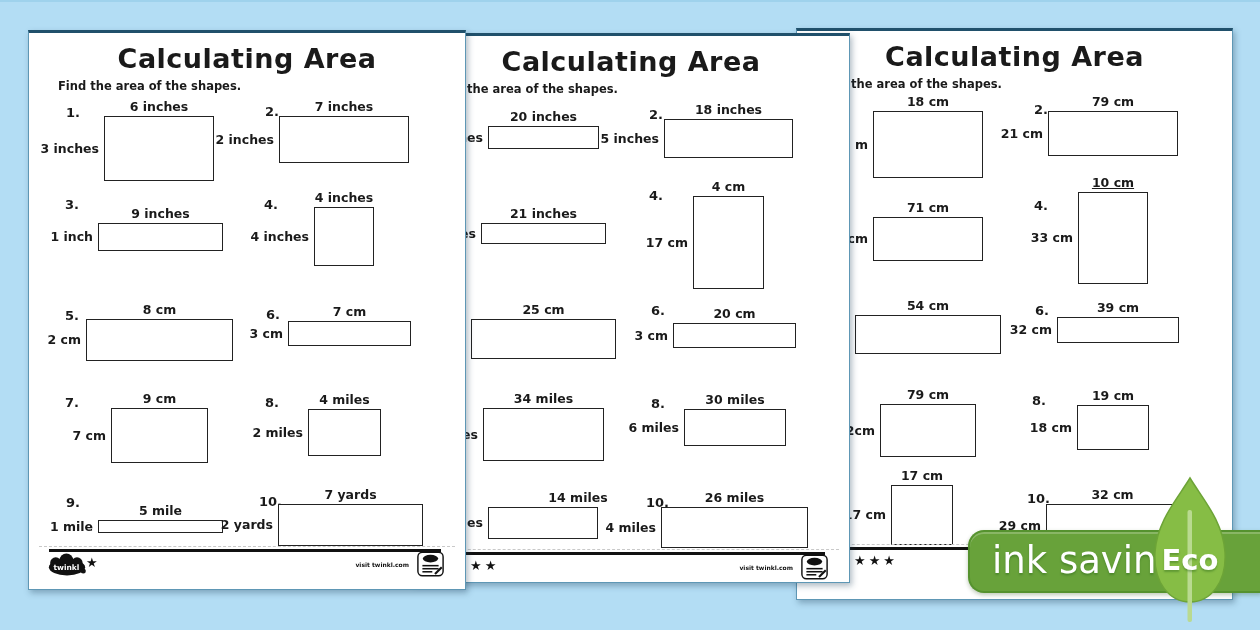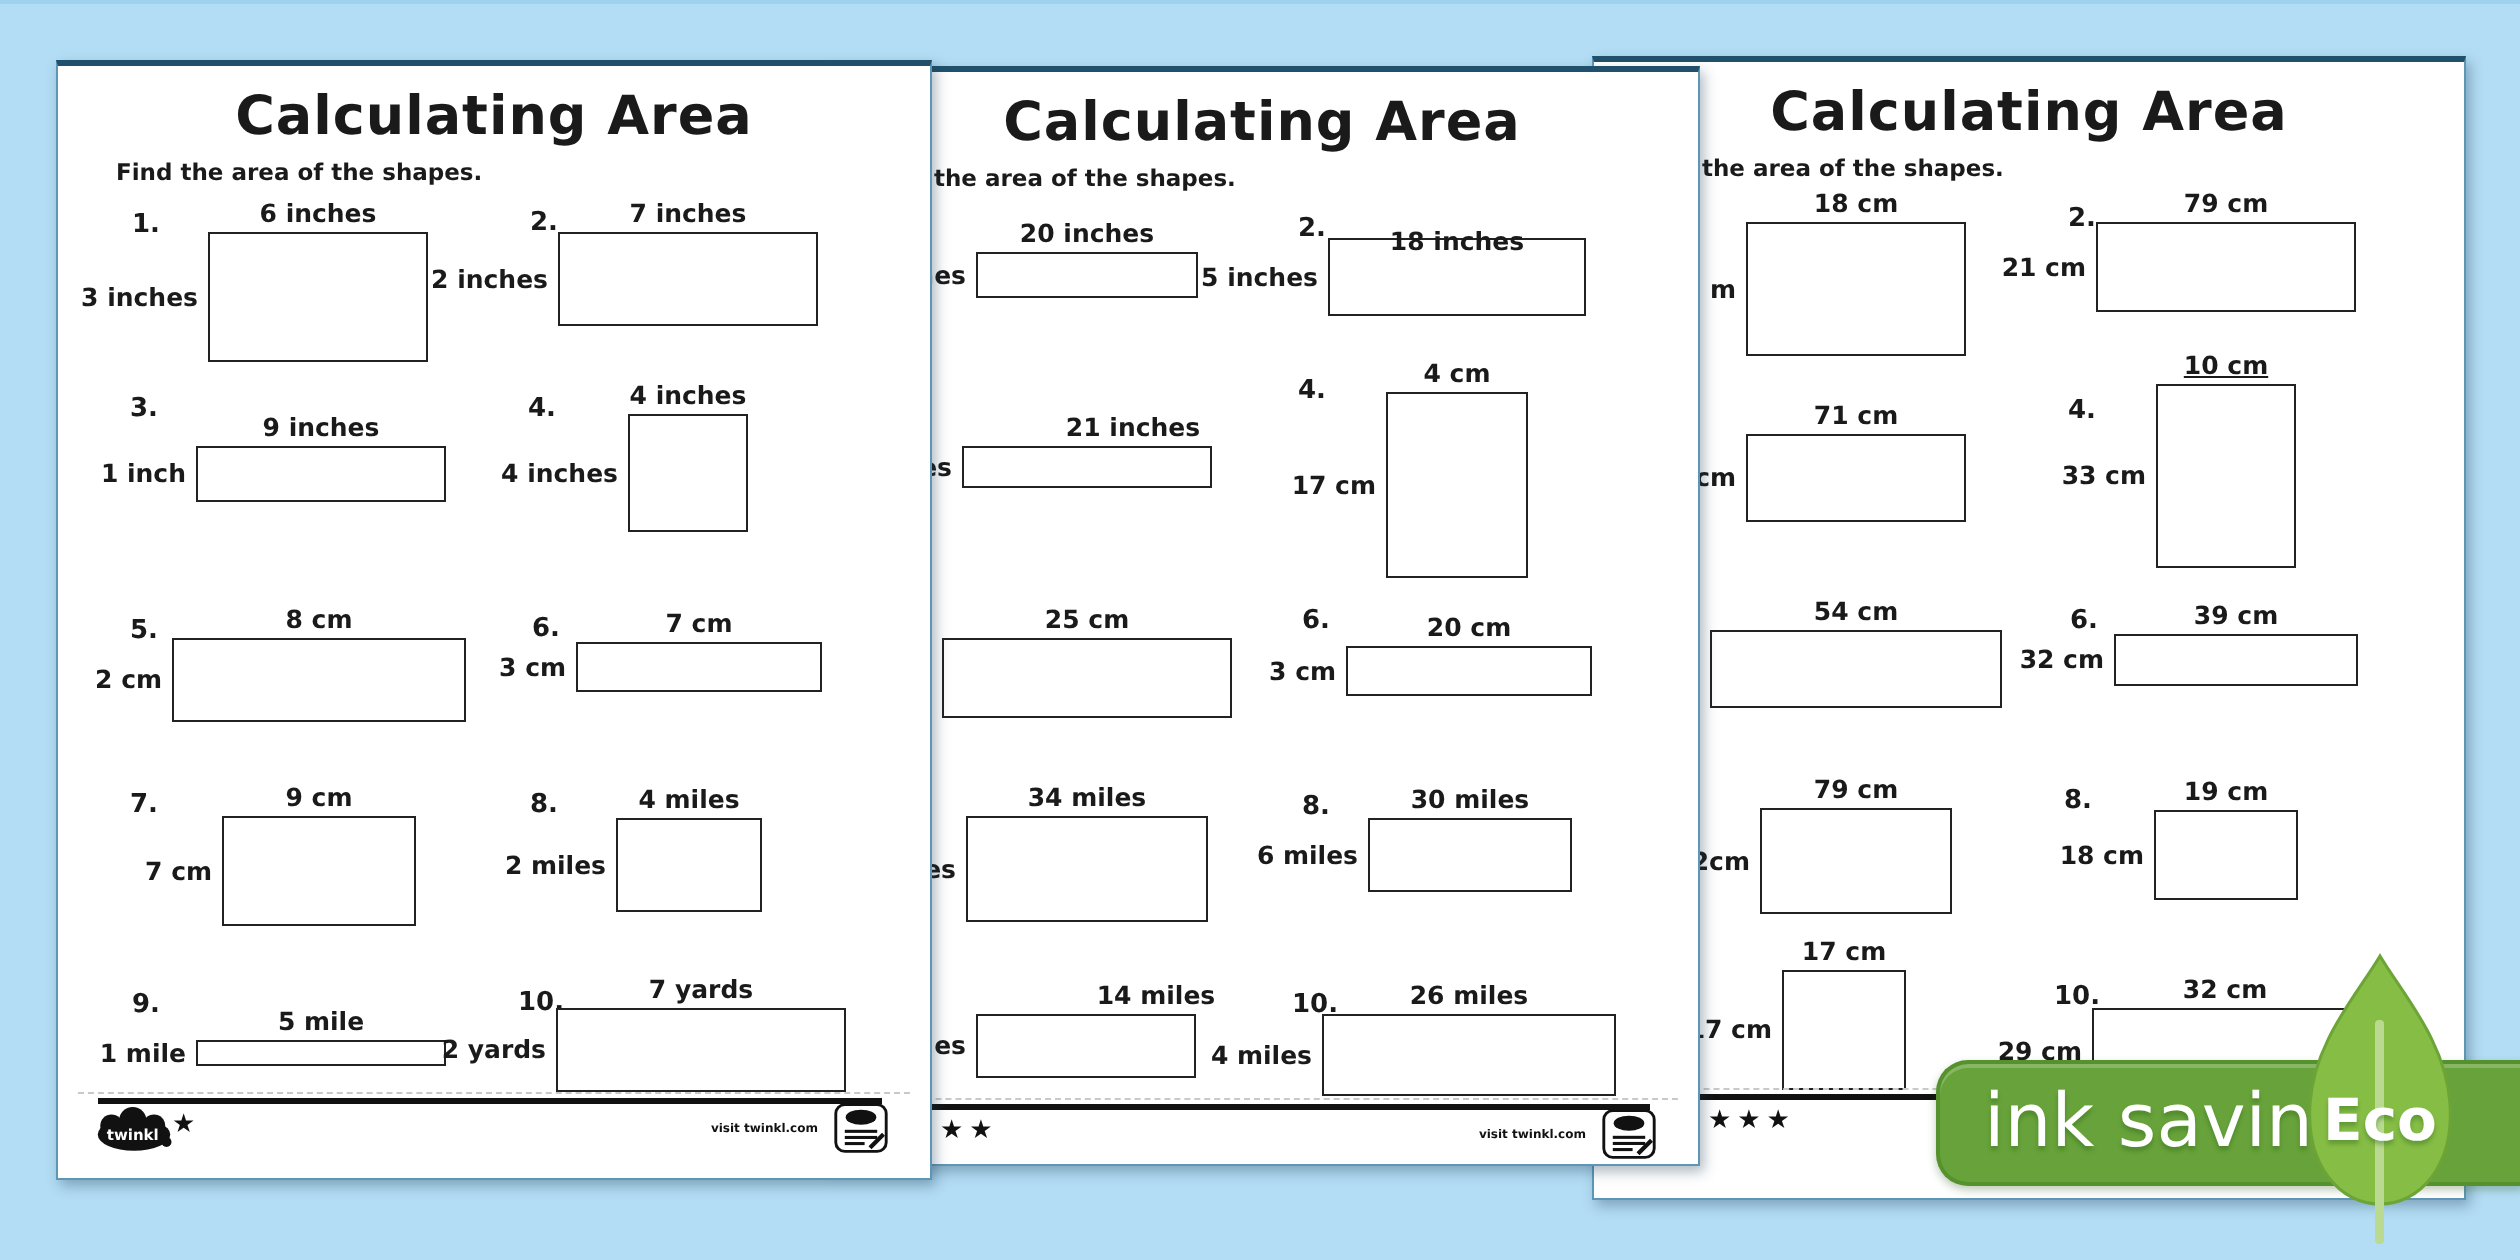--- a/index.html
+++ b/index.html
@@ -118,24 +118,24 @@
 
   <div class="page p2">
     <div class="title">Calculating Area</div>
     <div class="instruction">the area of the shapes.</div>
     <div class="problems">
         <div class="shape-rect" style="left: 75px; top: 90px; width: 111px; height: 23px;"></div>
         <div class="dim-label toplab" style="left: 55.5px; top: 73px; width: 150px;">20 inches</div>
         <div class="dim-label leftlab" style="left: -50px; top: 93.5px; width: 120px;">hes</div>
         <div class="problem-number" style="left: 236px; top: 71px;">2.</div>
         <div class="shape-rect" style="left: 251px; top: 83px; width: 129px; height: 39px;"></div>
-        <div class="dim-label toplab" style="left: 240.5px; top: 66px; width: 150px; margin-top: 11px;">18 inches</div>
+        <div class="dim-label toplab" style="left: 240.5px; top: 66px; width: 150px;">18 inches</div>
         <div class="dim-label leftlab" style="left: 126px; top: 94.5px; width: 120px;">5 inches</div>
         <div class="shape-rect" style="left: 68px; top: 187px; width: 125px; height: 21px;"></div>
-        <div class="dim-label toplab" style="left: 55.5px; top: 170px; width: 150px; margin-left: 23px;">21 inches</div>
+        <div class="dim-label toplab" style="left: 55.5px; top: 170px; width: 150px;">21 inches</div>
         <div class="dim-label leftlab" style="left: -57px; top: 189.5px; width: 120px;">es</div>
         <div class="problem-number" style="left: 236px; top: 152px;">4.</div>
         <div class="shape-rect" style="left: 280px; top: 160px; width: 71px; height: 93px;"></div>
         <div class="dim-label toplab" style="left: 240.5px; top: 143px; width: 150px;">4 cm</div>
         <div class="dim-label leftlab" style="left: 155px; top: 198.5px; width: 120px;">17 cm</div>
         <div class="shape-rect" style="left: 58px; top: 283px; width: 145px; height: 40px;"></div>
         <div class="dim-label toplab" style="left: 55.5px; top: 266px; width: 150px;">25 cm</div>
         <div class="problem-number" style="left: 238px; top: 267px;">6.</div>
         <div class="shape-rect" style="left: 260px; top: 287px; width: 123px; height: 25px;"></div>
         <div class="dim-label toplab" style="left: 246.5px; top: 270px; width: 150px;">20 cm</div>

